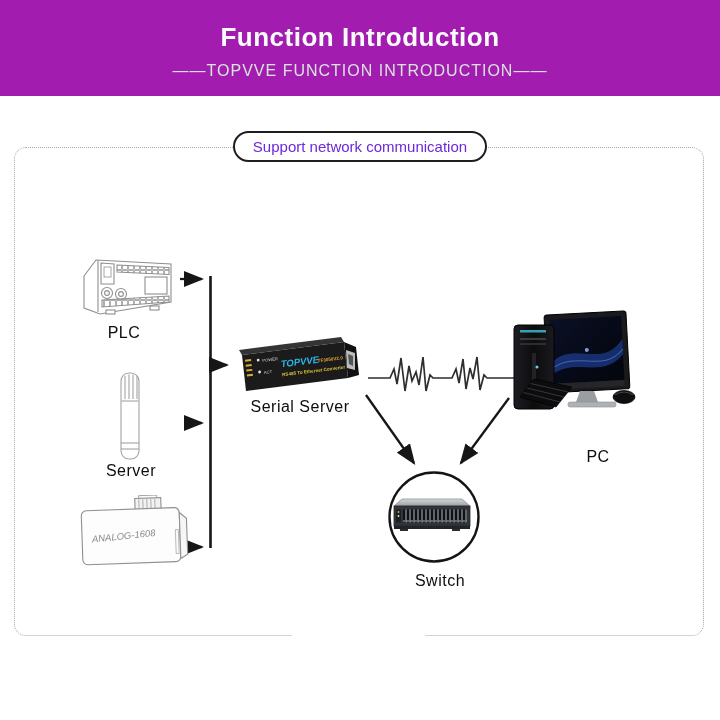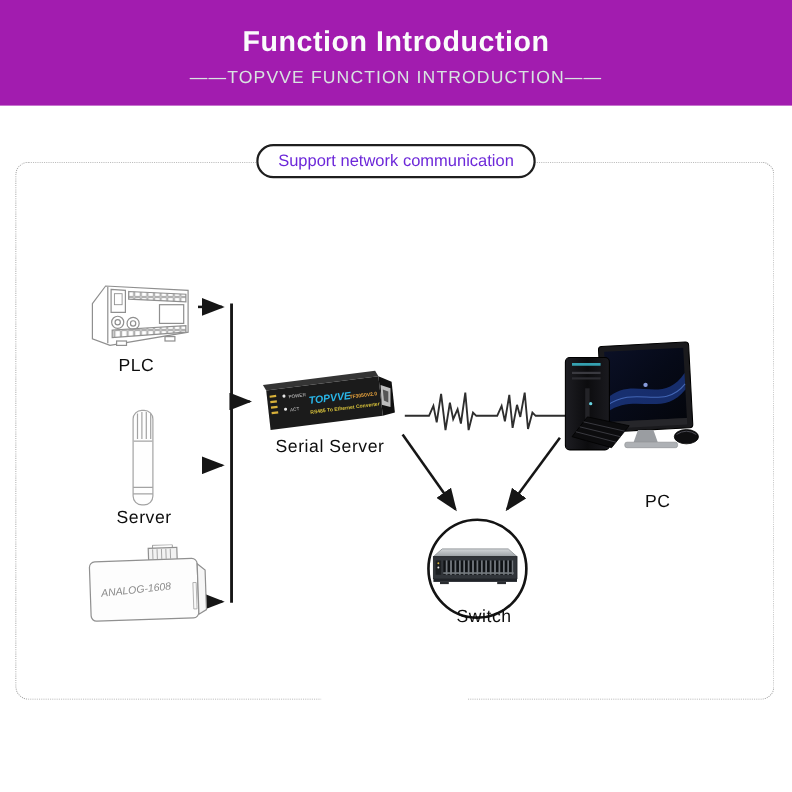--- a/index.html
+++ b/index.html
@@ -199,15 +199,15 @@
     <polygon points="16,30 76,30 84,37 8,37" fill="url(#lid)" stroke="#8e9296" stroke-width="0.8"></polygon>
     <rect x="8" y="37" width="76" height="20" fill="#31353a" stroke="#23262a" stroke-width="0.8"></rect>
     <rect x="10" y="40.5" width="5" height="13" fill="#1c1f22"></rect>
     <circle cx="12.5" cy="43" r="0.9" fill="#d8b13a"></circle>
     <circle cx="12.5" cy="47" r="0.9" fill="#e6e6e6"></circle>
     <rect x="17" y="40.5" width="64" height="13" fill="url(#swports)"></rect>
     <rect x="8" y="57" width="76" height="3" fill="#202328"></rect>
     <rect x="14" y="60" width="8" height="2" fill="#2a2d31"></rect>
     <rect x="66" y="60" width="8" height="2" fill="#2a2d31"></rect>
   </svg>
-  <div class="label" style="left:394px; top:552px; width:92px;">Switch</div>
+  <div class="label" style="left:394px; top:572px; width:92px;">Switch</div>
 
 </div>
 
 </body></html>

